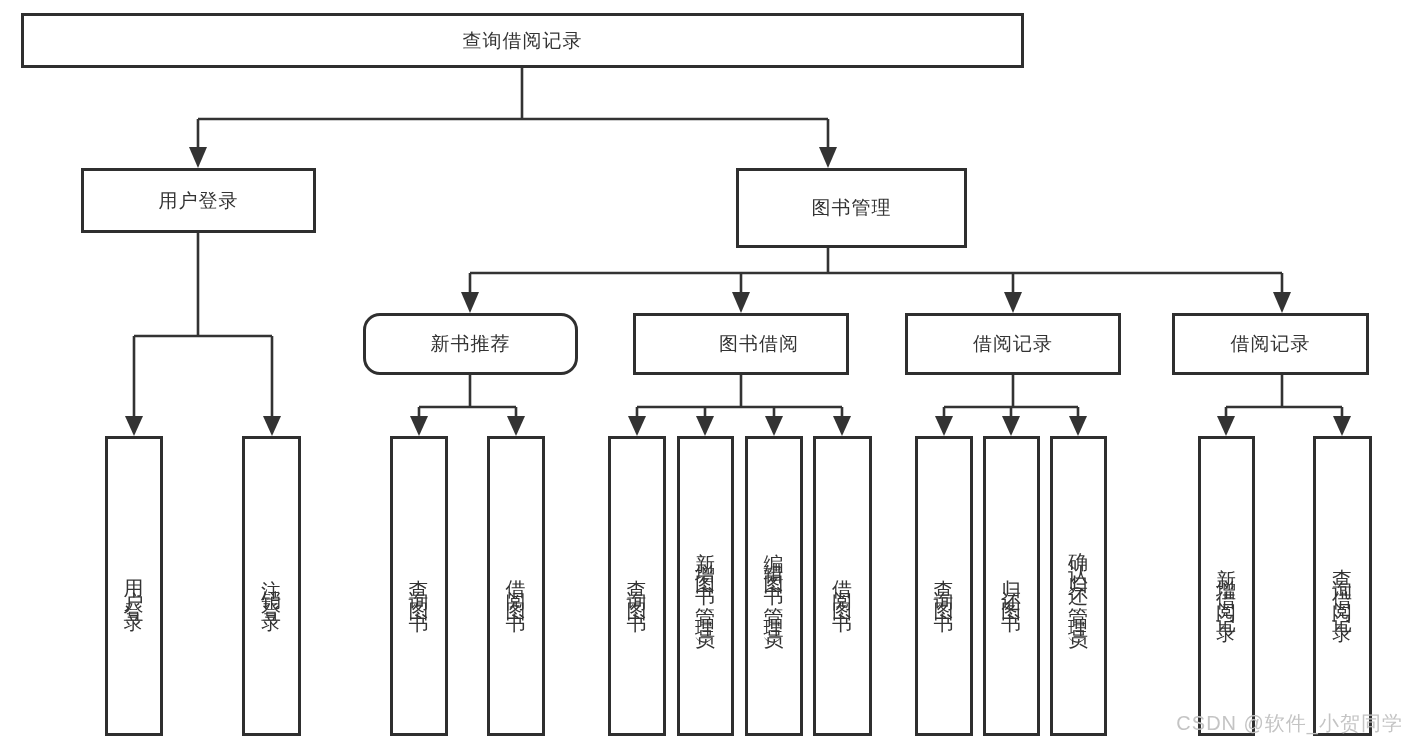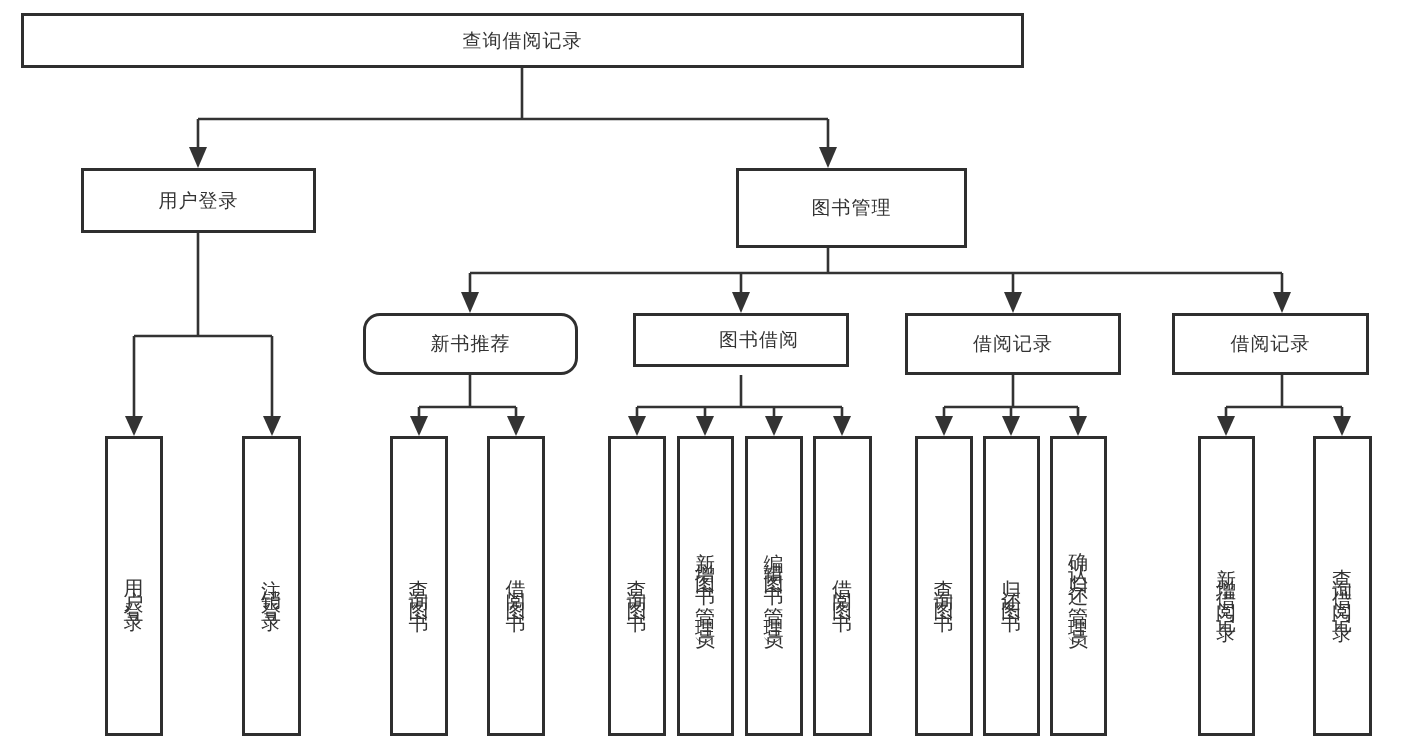--- a/index.html
+++ b/index.html
@@ -110,21 +110,21 @@
   <div class="node h-node" style="left:81px; top:168px; width:235px; height:65px;">
     <span>用户登录</span>
   </div>
   <div class="node h-node" style="left:736px; top:168px; width:231px; height:80px;">
     <span>图书管理</span>
   </div>
 
   <div class="node h-node" style="left:363px; top:313px; width:215px; height:62px;border-radius:17px;">
     <span>新书推荐</span>
   </div>
-  <div class="node h-node" style="left:633px; top:313px; width:216px; height:54px;padding-left:36px;">
+  <div class="node h-node" style="left:633px; top:313px; width:216px; height:62px;padding-left:36px;">
     <span>图书借阅</span>
   </div>
   <div class="node h-node" style="left:905px; top:313px; width:216px; height:62px;">
     <span>借阅记录</span>
   </div>
   <div class="node h-node" style="left:1172px; top:313px; width:197px; height:62px;">
     <span>借阅记录</span>
   </div>
 
   <div class="node v-node" style="left:105px; width:58px;">
@@ -164,14 +164,15 @@
     <span class="vtext">确认归还（管理员）</span>
   </div>
 
   <div class="node v-node" style="left:1198px; width:57px;">
     <span class="vtext">新增借阅记录</span>
   </div>
   <div class="node v-node" style="left:1313px; width:59px;">
     <span class="vtext">查询借阅记录</span>
   </div>
 
+  <div id="watermark">CSDN @软件_小贺同学</div>
 
 </div>
 
 </body></html>

